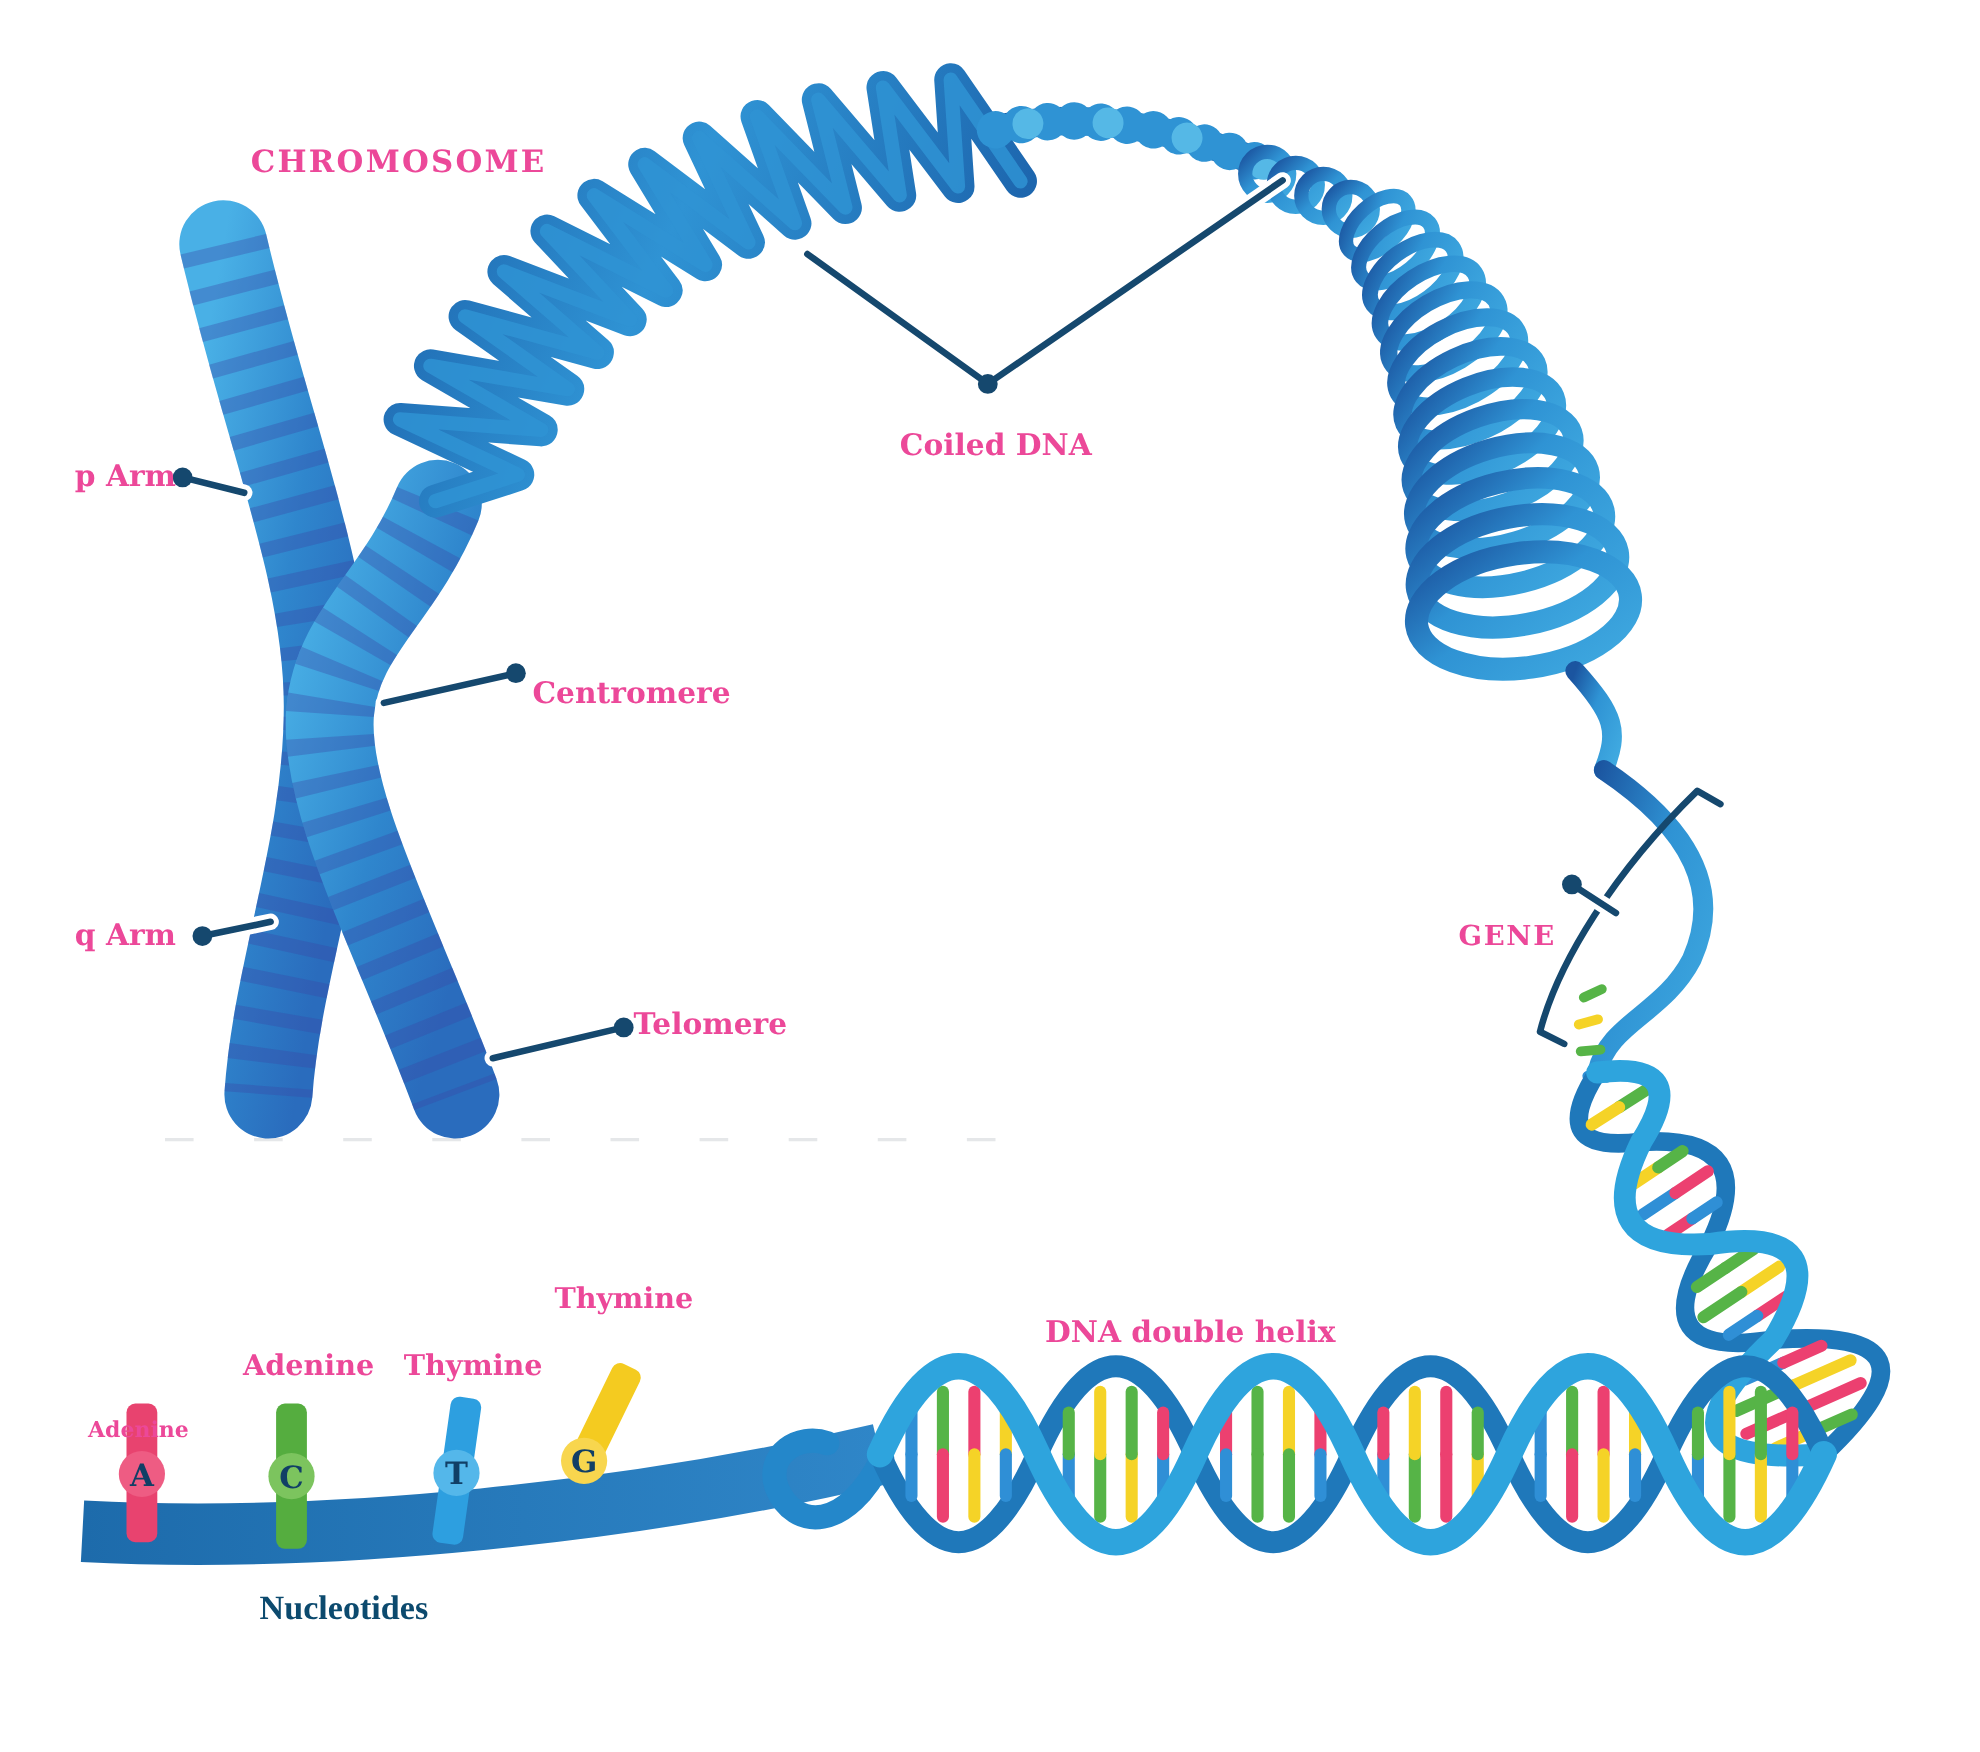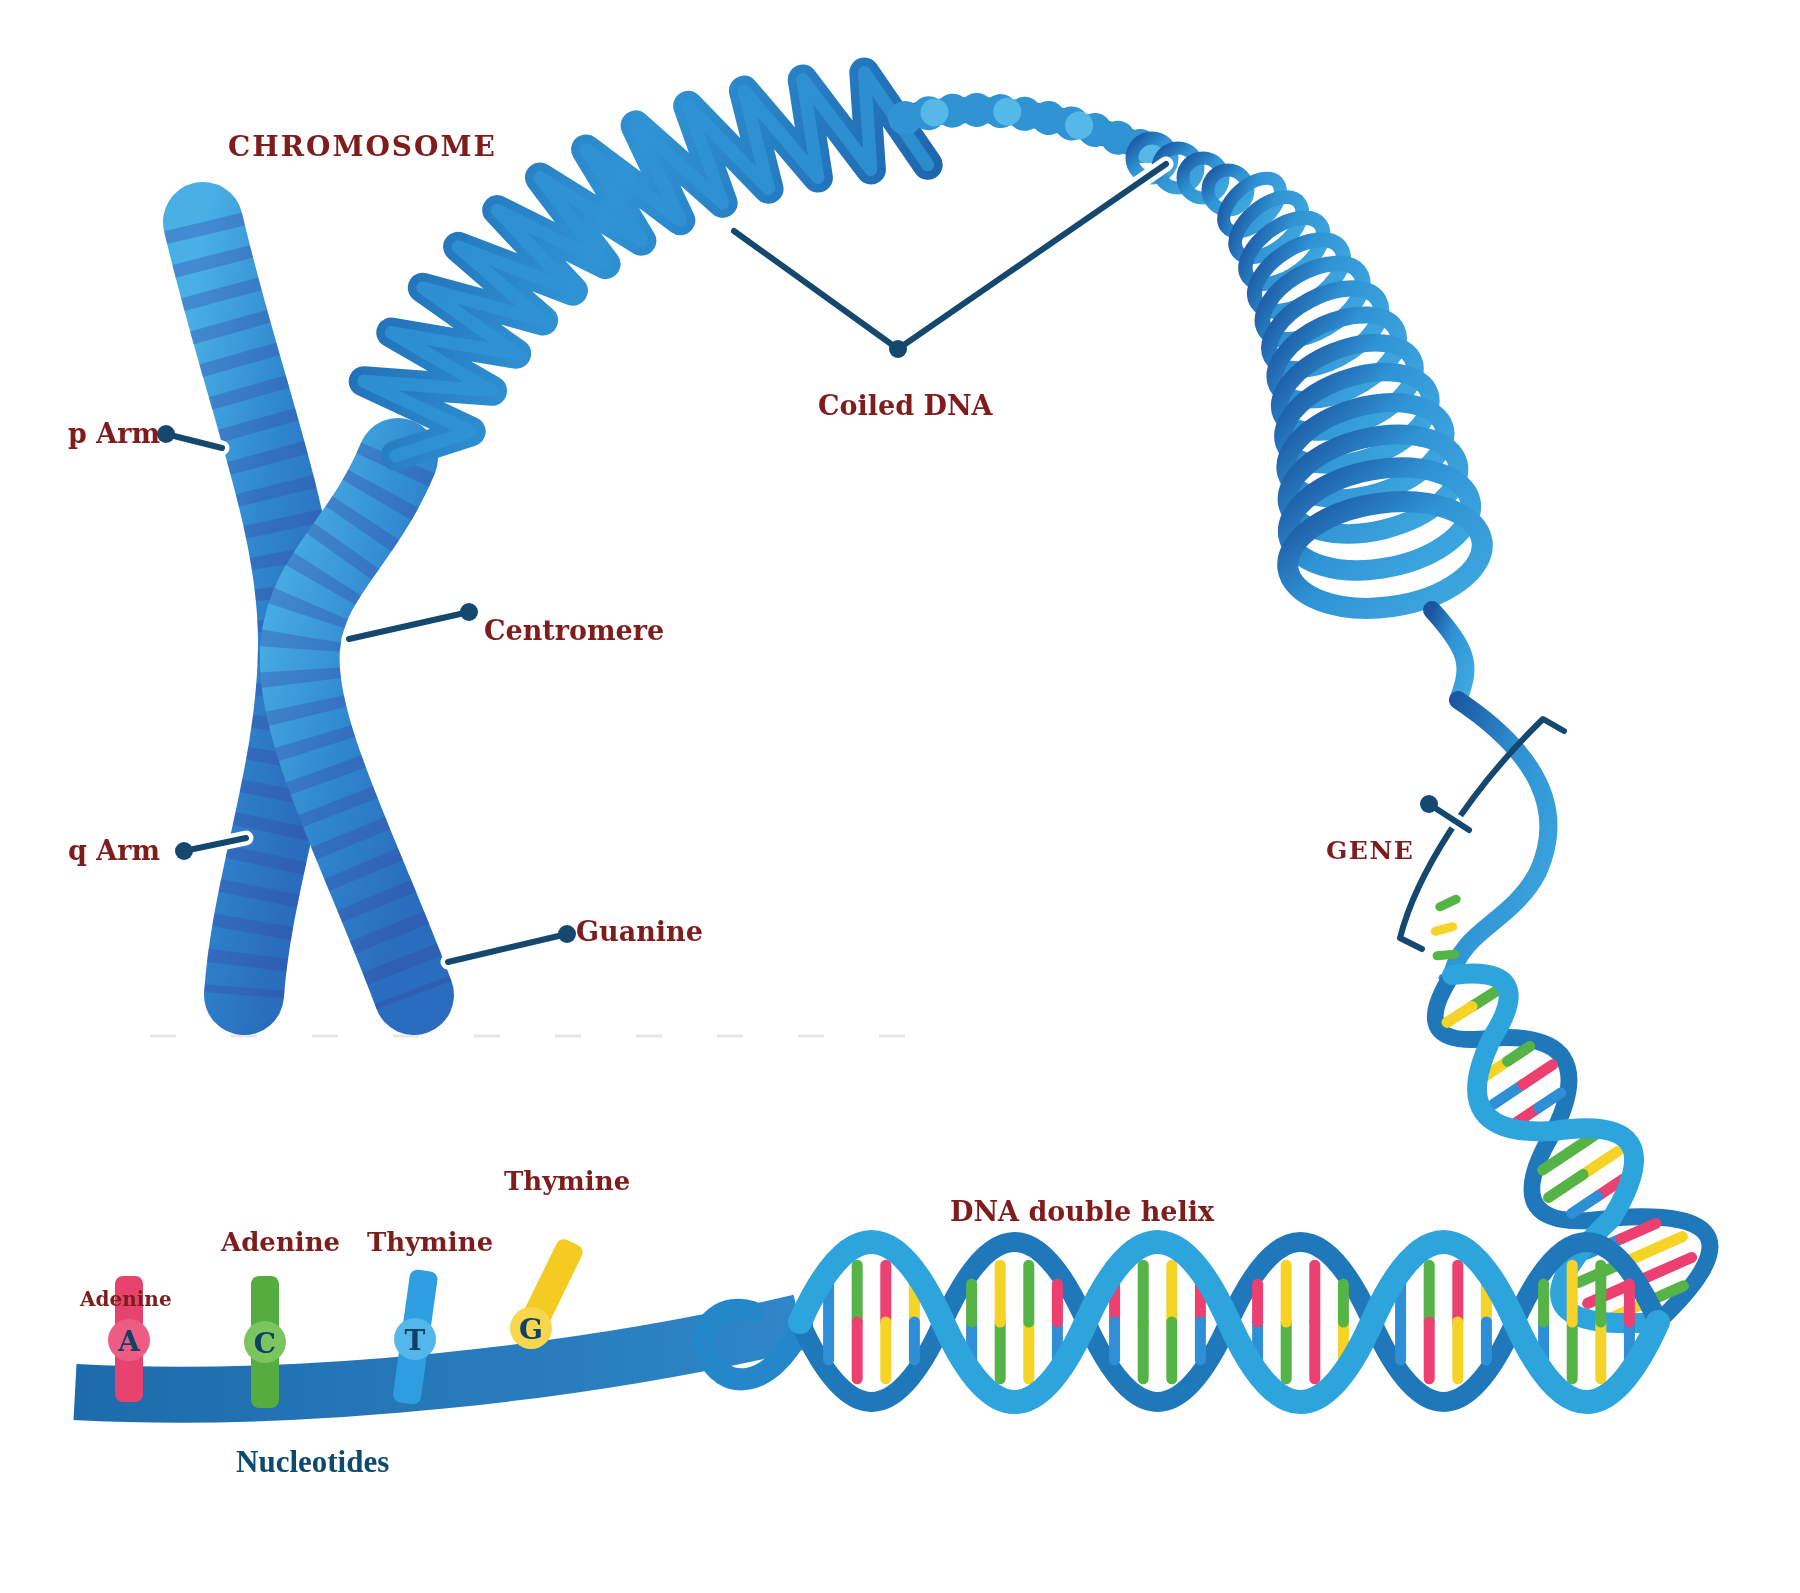--- a/index.html
+++ b/index.html
@@ -1,19 +1,19 @@
 <!DOCTYPE html>
 <html><head>
 <meta charset="utf-8">
 <style>
   html,body{margin:0;padding:0;background:#fff;}
   #stage{position:relative;width:1800px;height:1593px;background:#ffffff;overflow:hidden;
          font-family:"DejaVu Serif",serif;}
   #art{position:absolute;left:0;top:0;}
-  .lbl{position:absolute;font-weight:700;font-size:27px;color:#7f1d1d;white-space:nowrap;
+  .lbl{position:absolute;font-weight:700;font-size:27px;color:#ec4899;white-space:nowrap;
        font-family:"DejaVu Serif",serif;}
   #lbl-title{left:228px;top:130px;font-size:28px;letter-spacing:2px;}
   #lbl-parm{left:68px;top:418px;}
   #lbl-centromere{left:484px;top:615px;}
   #lbl-qarm{left:68px;top:835px;}
   #lbl-telomere{left:576px;top:916px;}
   #lbl-coiled{left:818px;top:366px;margin-top:24px;}
   #lbl-gene{left:1326px;top:790px;font-size:25px;letter-spacing:1.5px;margin-top:46px;}
   #lbl-helix{left:950px;top:1196px;}
   #lbl-adenine{left:80px;top:1287px;font-size:20px;}
@@ -209,21 +209,21 @@
         <circle cx="567" cy="934" r="9" fill="#15486e"></circle>
         <circle cx="898" cy="349" r="9" fill="#15486e"></circle>
         <circle cx="1429" cy="804" r="9" fill="#15486e"></circle>
       </g>
   </svg>
 
   <div class="lbl" id="lbl-title">CHROMOSOME</div>
   <div class="lbl" id="lbl-parm">p Arm</div>
   <div class="lbl" id="lbl-centromere">Centromere</div>
   <div class="lbl" id="lbl-qarm">q Arm</div>
-  <div class="lbl" id="lbl-telomere">Guanine</div>
+  <div class="lbl" id="lbl-telomere">Telomere</div>
   <div class="lbl" id="lbl-coiled">Coiled DNA</div>
   <div class="lbl" id="lbl-gene">GENE</div>
   <div class="lbl" id="lbl-helix">DNA double helix</div>
   <div class="lbl" id="lbl-adenine">Adenine</div>
   <div class="lbl" id="lbl-cytosine">Adenine</div>
   <div class="lbl" id="lbl-thymine">Thymine</div>
   <div class="lbl" id="lbl-guanine">Thymine</div>
   <div class="lbl" id="lbl-nucleotides">Nucleotides</div>
 </div>
 

